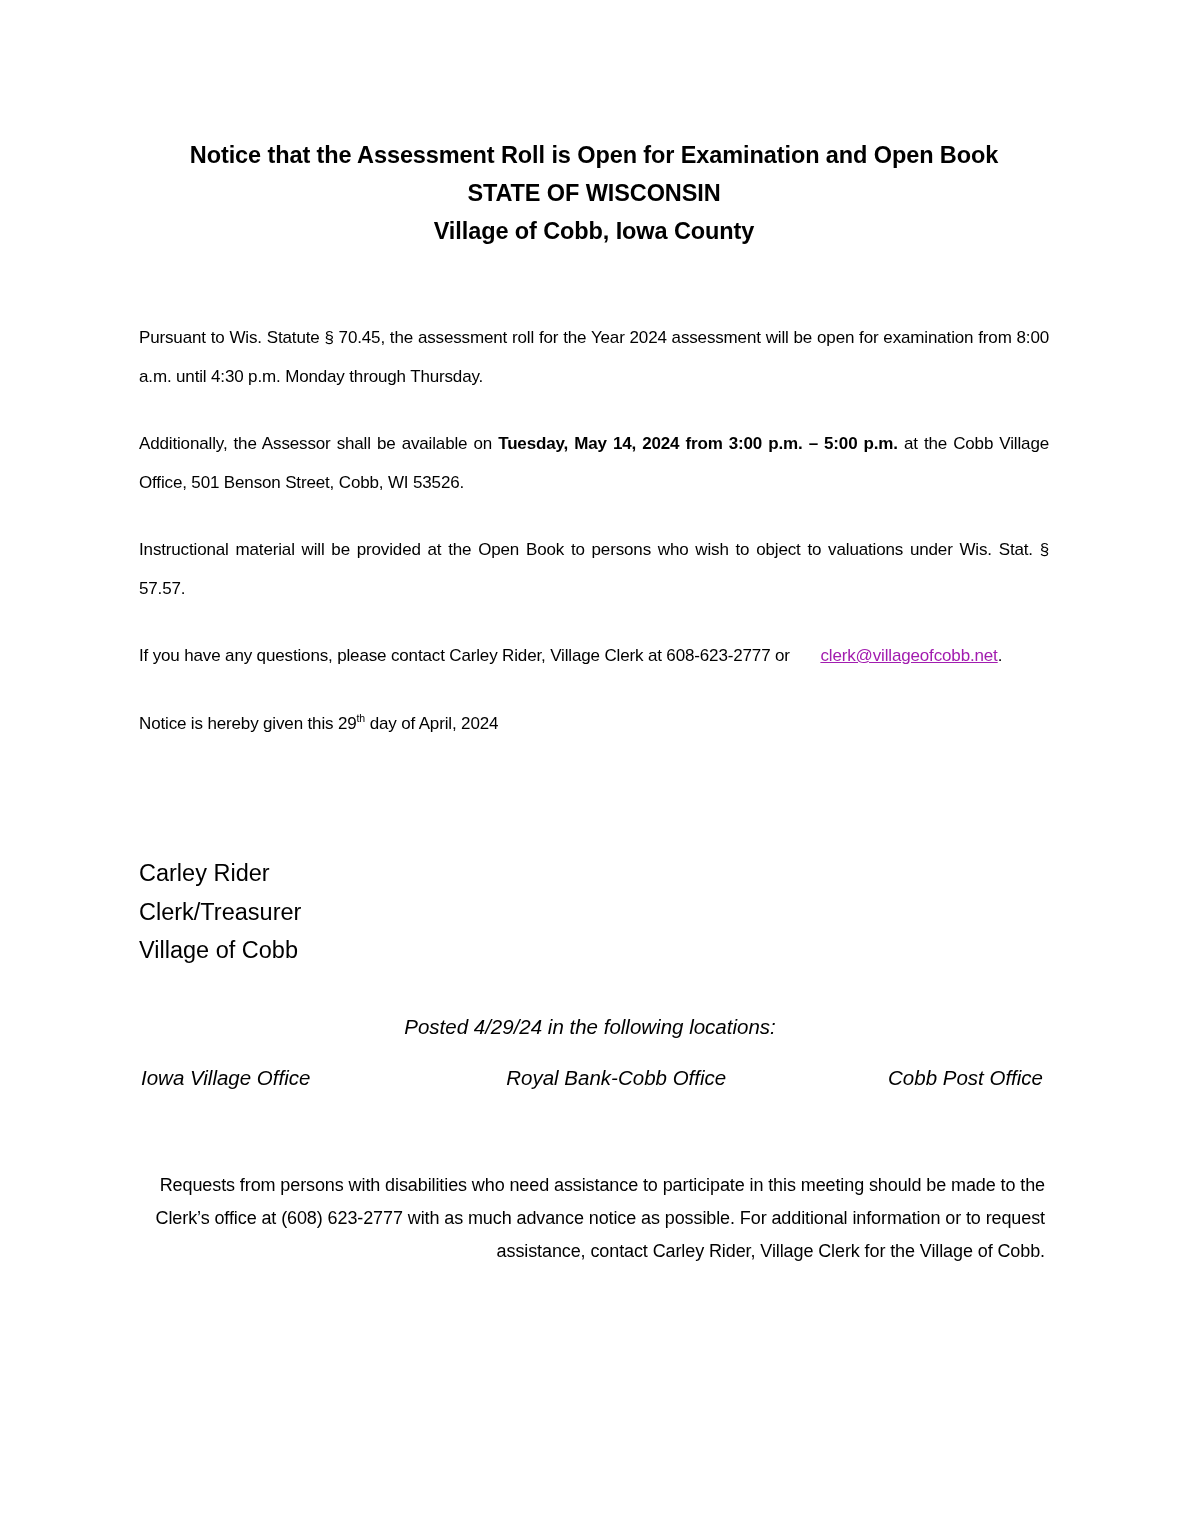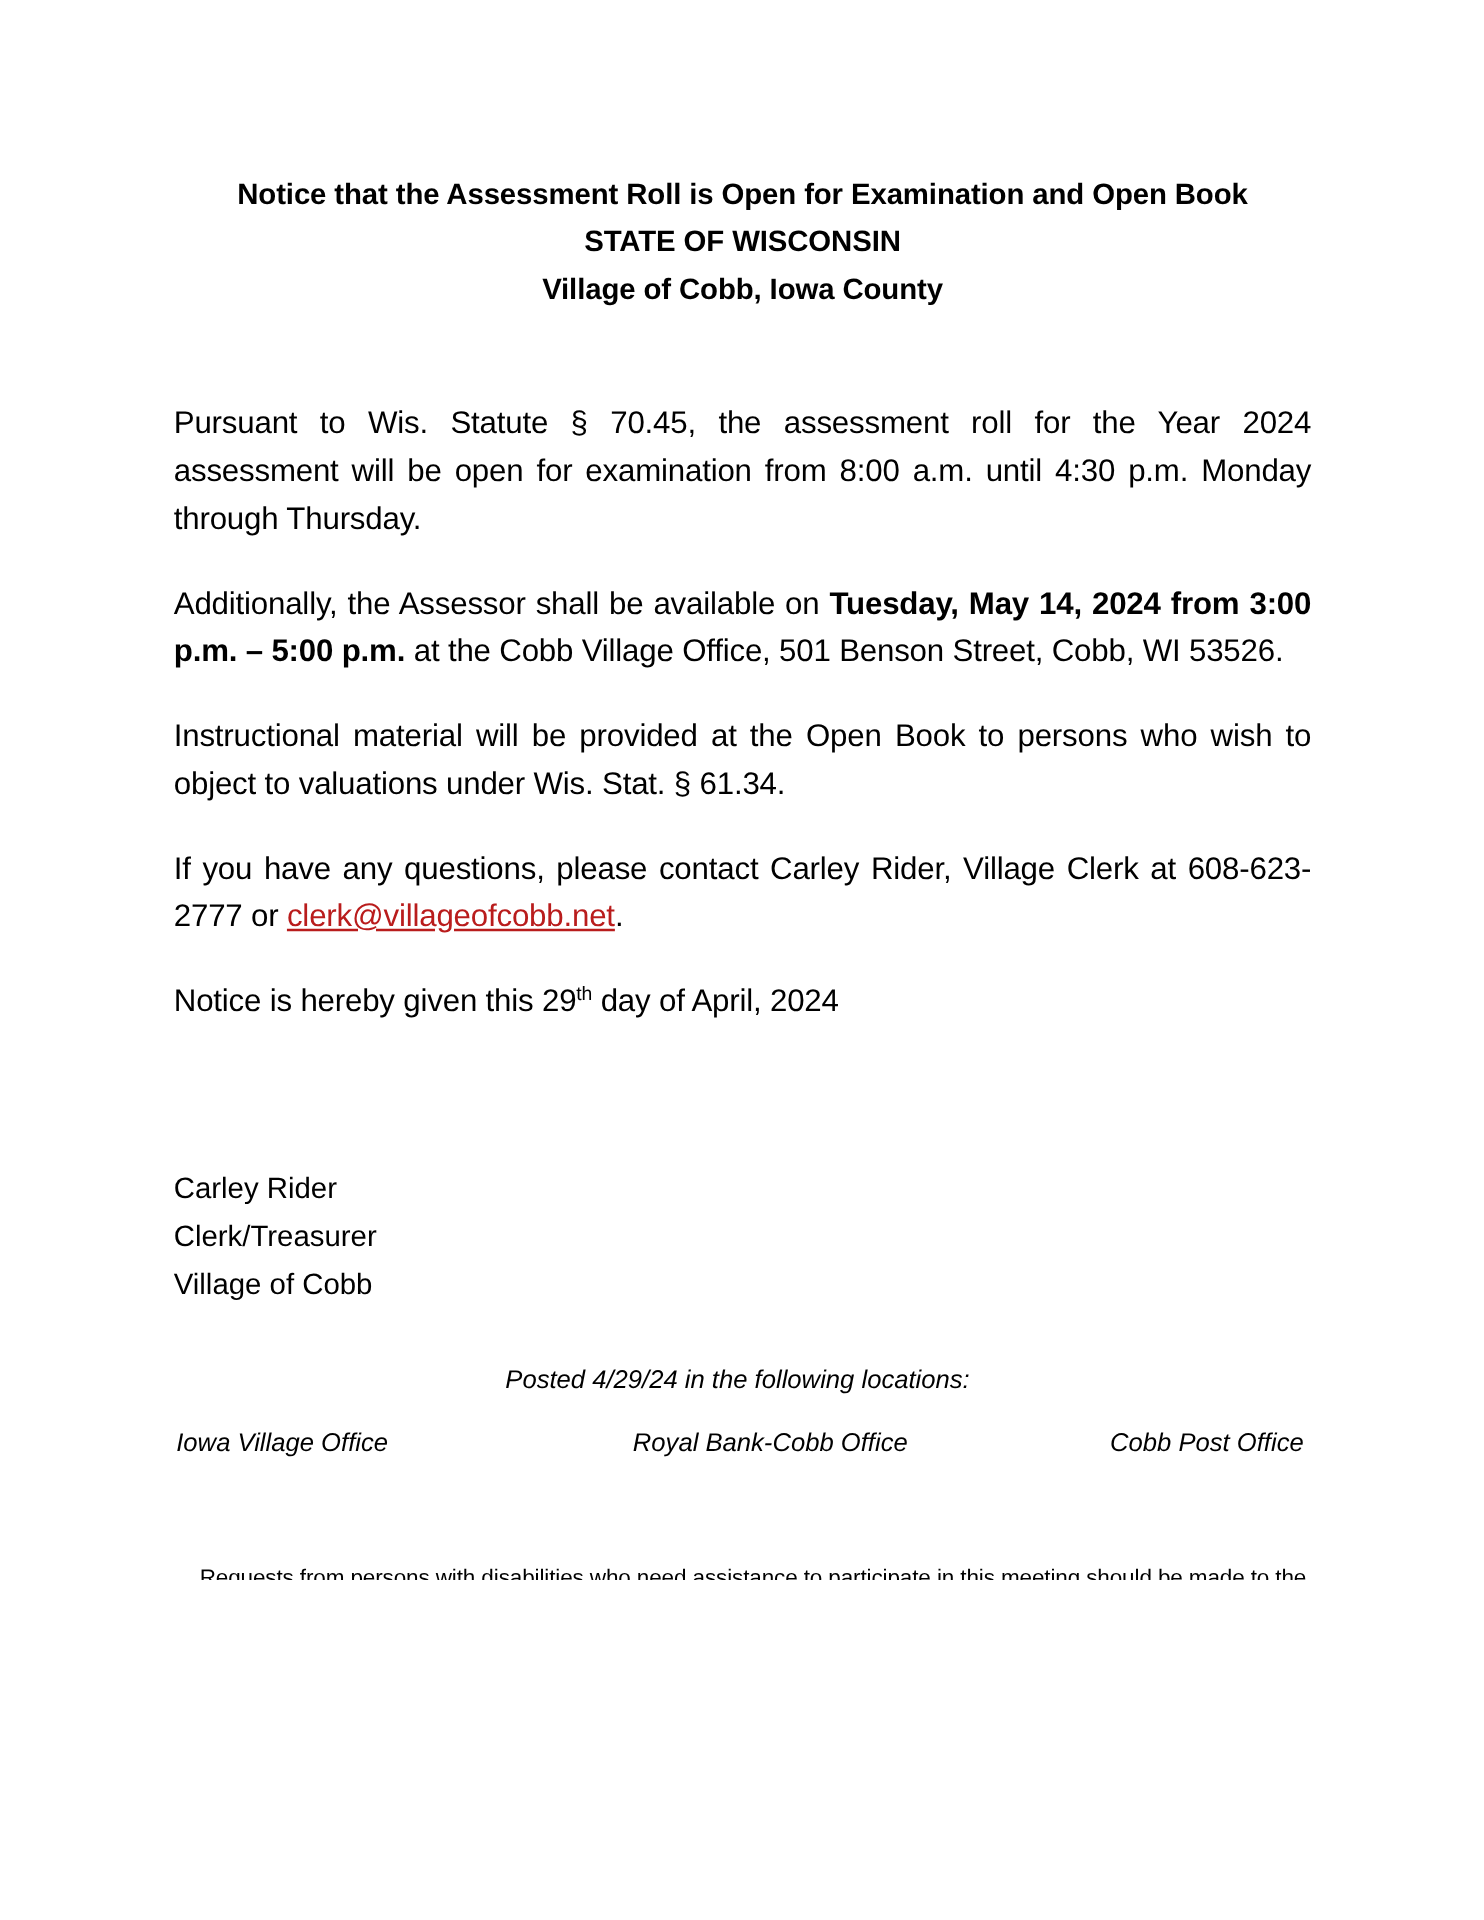--- a/index.html
+++ b/index.html
@@ -38,38 +38,39 @@
   }
   .heading .hline {
     display: block;
     white-space: nowrap;
   }
 
   
   .body-para {
     text-align: justify;
     text-justify: inter-word;
-    font-size: 25px;
+    font-size: 17px;
     line-height: 38.5px;
     margin: 0;
     letter-spacing: -0.15px;
   }
   .body-para.p1 { margin-top: 69px; }
   .body-para.p2 { margin-top: 29px; }
   .body-para.p3 { margin-top: 29px; }
   .body-para.p4 { margin-top: 29px; }
   .body-para.p5 { margin-top: 29px; text-align: left; }
   .body-para b { font-weight: bold; }
   .body-para sup {
     font-size: 0.62em;
     vertical-align: super;
     line-height: 0;
   }
   a.email-link {
-    color: #b91c1c;
+    color: #a21caf;
+    margin-left: 26px;
   }
 
   
   .signature {
     margin-top: 111px;
     font-size: 23.5px;
     line-height: 38.5px;
     text-align: left;
   }
   .signature span { display: block; }
@@ -134,21 +135,21 @@
     <div class="heading">
       <span class="hline">Notice that the Assessment Roll is Open for Examination and Open Book</span>
       <span class="hline">STATE OF WISCONSIN</span>
       <span class="hline">Village of Cobb, Iowa County</span>
     </div>
 
     <p class="body-para p1">Pursuant to Wis. Statute § 70.45, the assessment roll for the Year 2024 assessment will be open for examination from 8:00 a.m. until 4:30 p.m. Monday through Thursday.</p>
 
     <p class="body-para p2"><span>Additionally, the Assessor shall be available on </span><b>Tuesday, May 14, 2024 from 3:00 p.m. – 5:00 p.m.</b><span>  at the Cobb Village Office, 501 Benson Street, Cobb, WI 53526.</span></p>
 
-    <p class="body-para p3">Instructional material will be provided at the Open Book to persons who wish to object to valuations under Wis. Stat. § 61.34.</p>
+    <p class="body-para p3">Instructional material will be provided at the Open Book to persons who wish to object to valuations under Wis. Stat. § 57.57.</p>
 
     <p class="body-para p4"><span>If you have any questions, please contact Carley Rider, Village Clerk at 608-623-2777 or </span><a class="email-link" href="#">clerk@villageofcobb.net</a><span>.</span></p>
 
     <p class="body-para p5"><span>Notice is hereby given this 29</span><sup>th</sup><span> day of April, 2024</span></p>
 
     <div class="signature">
       <span>Carley Rider</span>
       <span>Clerk/Treasurer</span>
       <span>Village of Cobb</span>
     </div>

